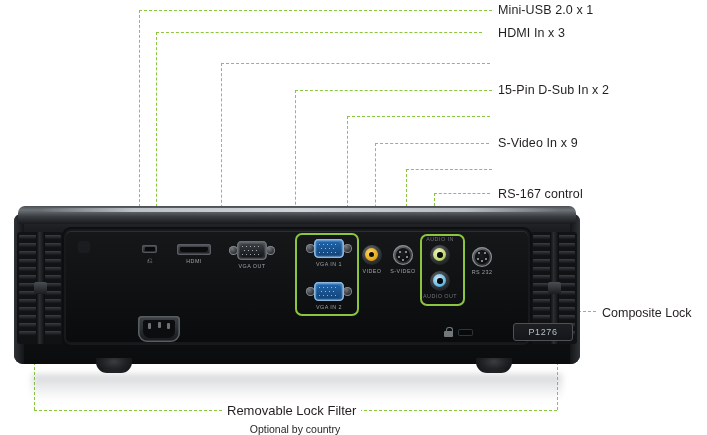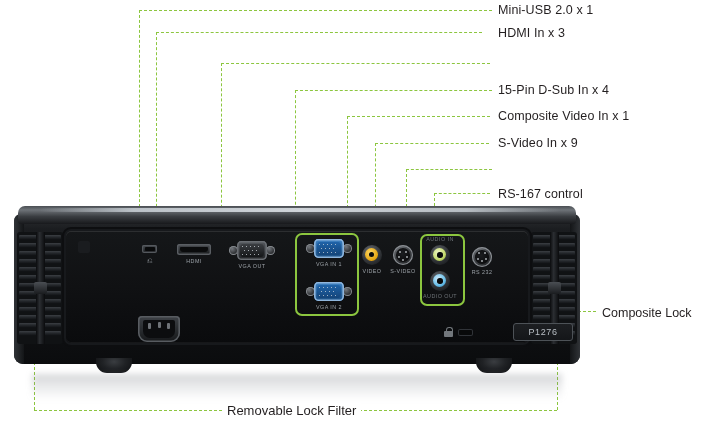--- a/index.html
+++ b/index.html
@@ -301,22 +301,21 @@
 
     <div class="dot" style="left:30.5px;top:353px;"></div>
     <div class="ld v" style="left:34px;top:357px;height:53px;"></div>
     <div class="dot" style="left:553.5px;top:353px;"></div>
     <div class="ld v" style="left:557px;top:357px;height:53px;"></div>
     <div class="ld h" style="left:34px;top:410px;width:523px;"></div>
   </div>
 
   <div class="callout" style="top:4px;">Mini-USB 2.0 x 1</div>
   <div class="callout" style="top:27px;">HDMI In x 3</div>
-  <div class="callout" style="top:84px;">15-Pin D-Sub In x 4</div>
-  <div class="callout" style="top:110px;">Composite Video In x 1</div>
+  <div class="callout" style="top:84px;">15-Pin D-Sub In x 2</div>
   <div class="callout" style="top:137px;">S-Video In x 9</div>
   <div class="callout" style="top:188px;">RS-167 control</div>
 
   <div class="klabel">Composite Lock</div>
 
   <div id="proj">
 
     <div class="body-shell"></div>
     <div class="edge-l"></div>
     <div class="edge-r"></div>
@@ -498,14 +497,15 @@
 
       <div class="badge">P1276</div>
     </div>
 
     <div class="foot" style="left:82px;"></div>
     <div class="foot" style="left:462px;"></div>
     <div class="reflect"></div>
   </div>
 
   <div class="dust-main" style="left:222px;top:403px;">Removable Lock Filter</div>
+  <div class="dust-sub" style="left:215px;top:423px;width:160px;">Optional by country</div>
 
 </div>
 
 </body></html>

